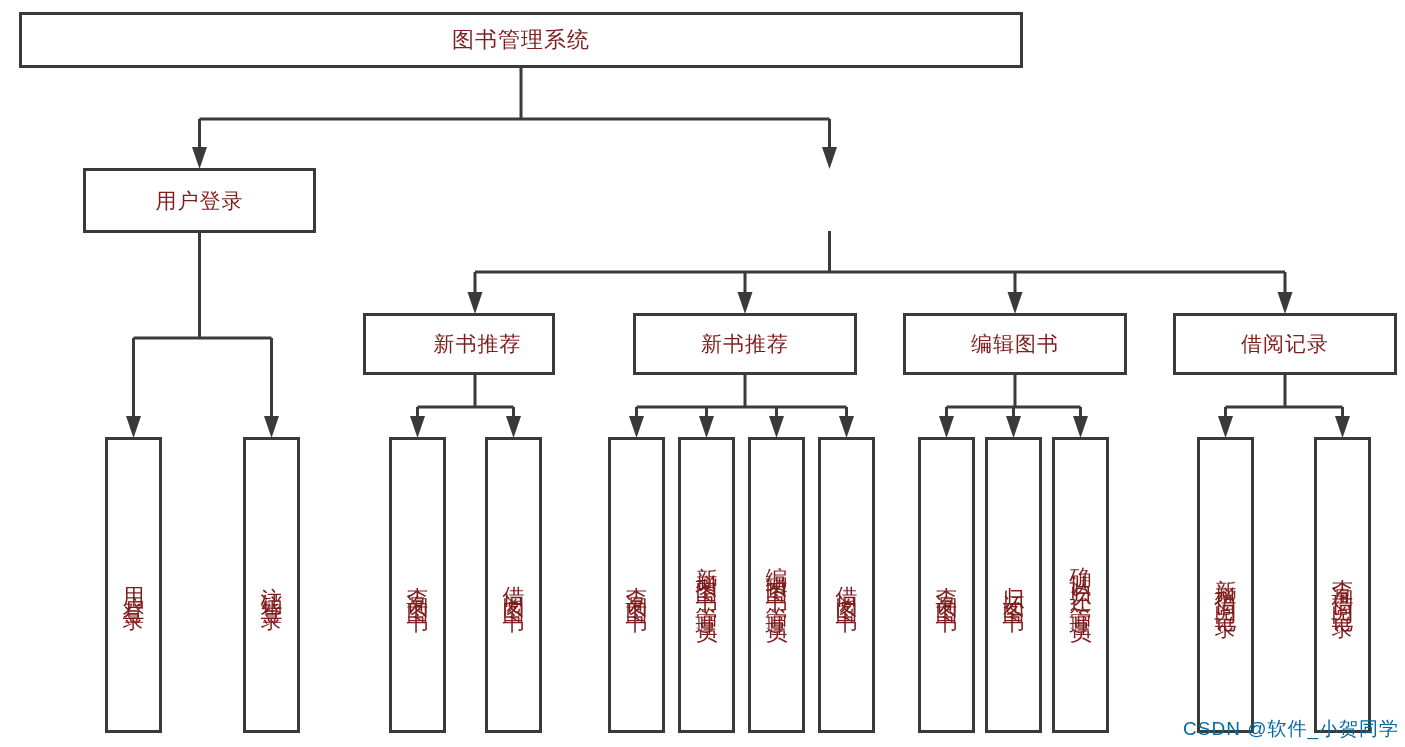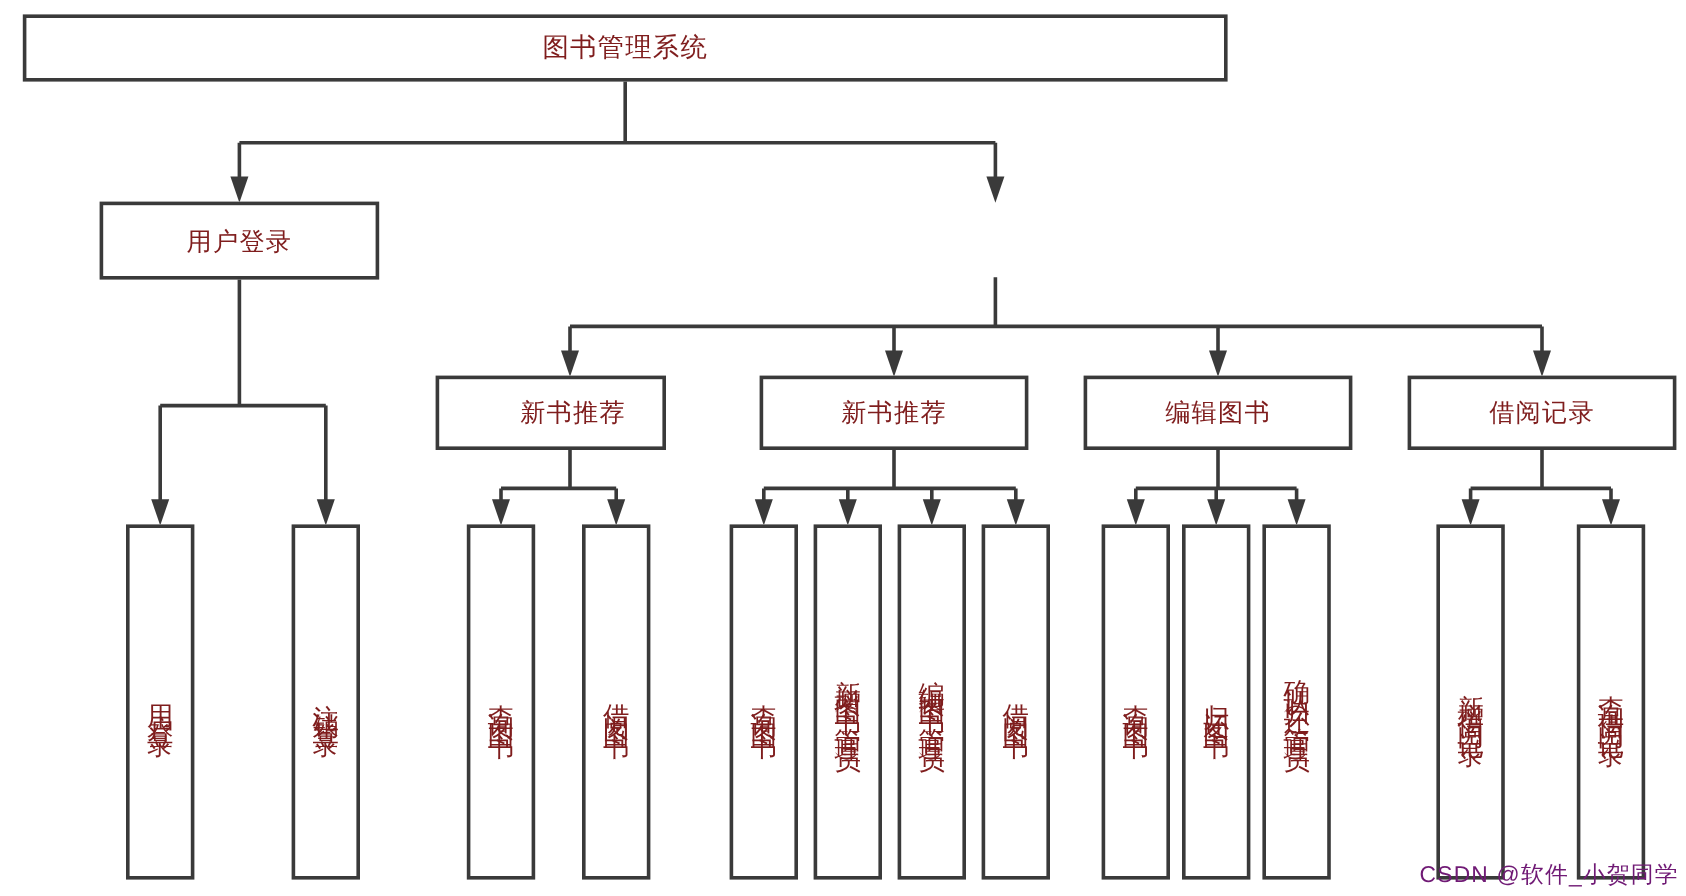--- a/index.html
+++ b/index.html
@@ -37,21 +37,21 @@
     letter-spacing: 8px;
     line-height: 1.0;
     white-space: nowrap;
   }
   #watermark {
     position: absolute;
     right: 6px;
     bottom: 5px;
     z-index: 3;
     font-size: 19px;
-    color: #701a75;
+    color: #0369a1;
     letter-spacing: 1px;
     white-space: nowrap;
   }
 </style>
 </head>
 <body>
 
 <div id="stage">
 
   <svg id="connector-svg" viewBox="0 0 1405 747" xmlns="http://www.w3.org/2000/svg">

